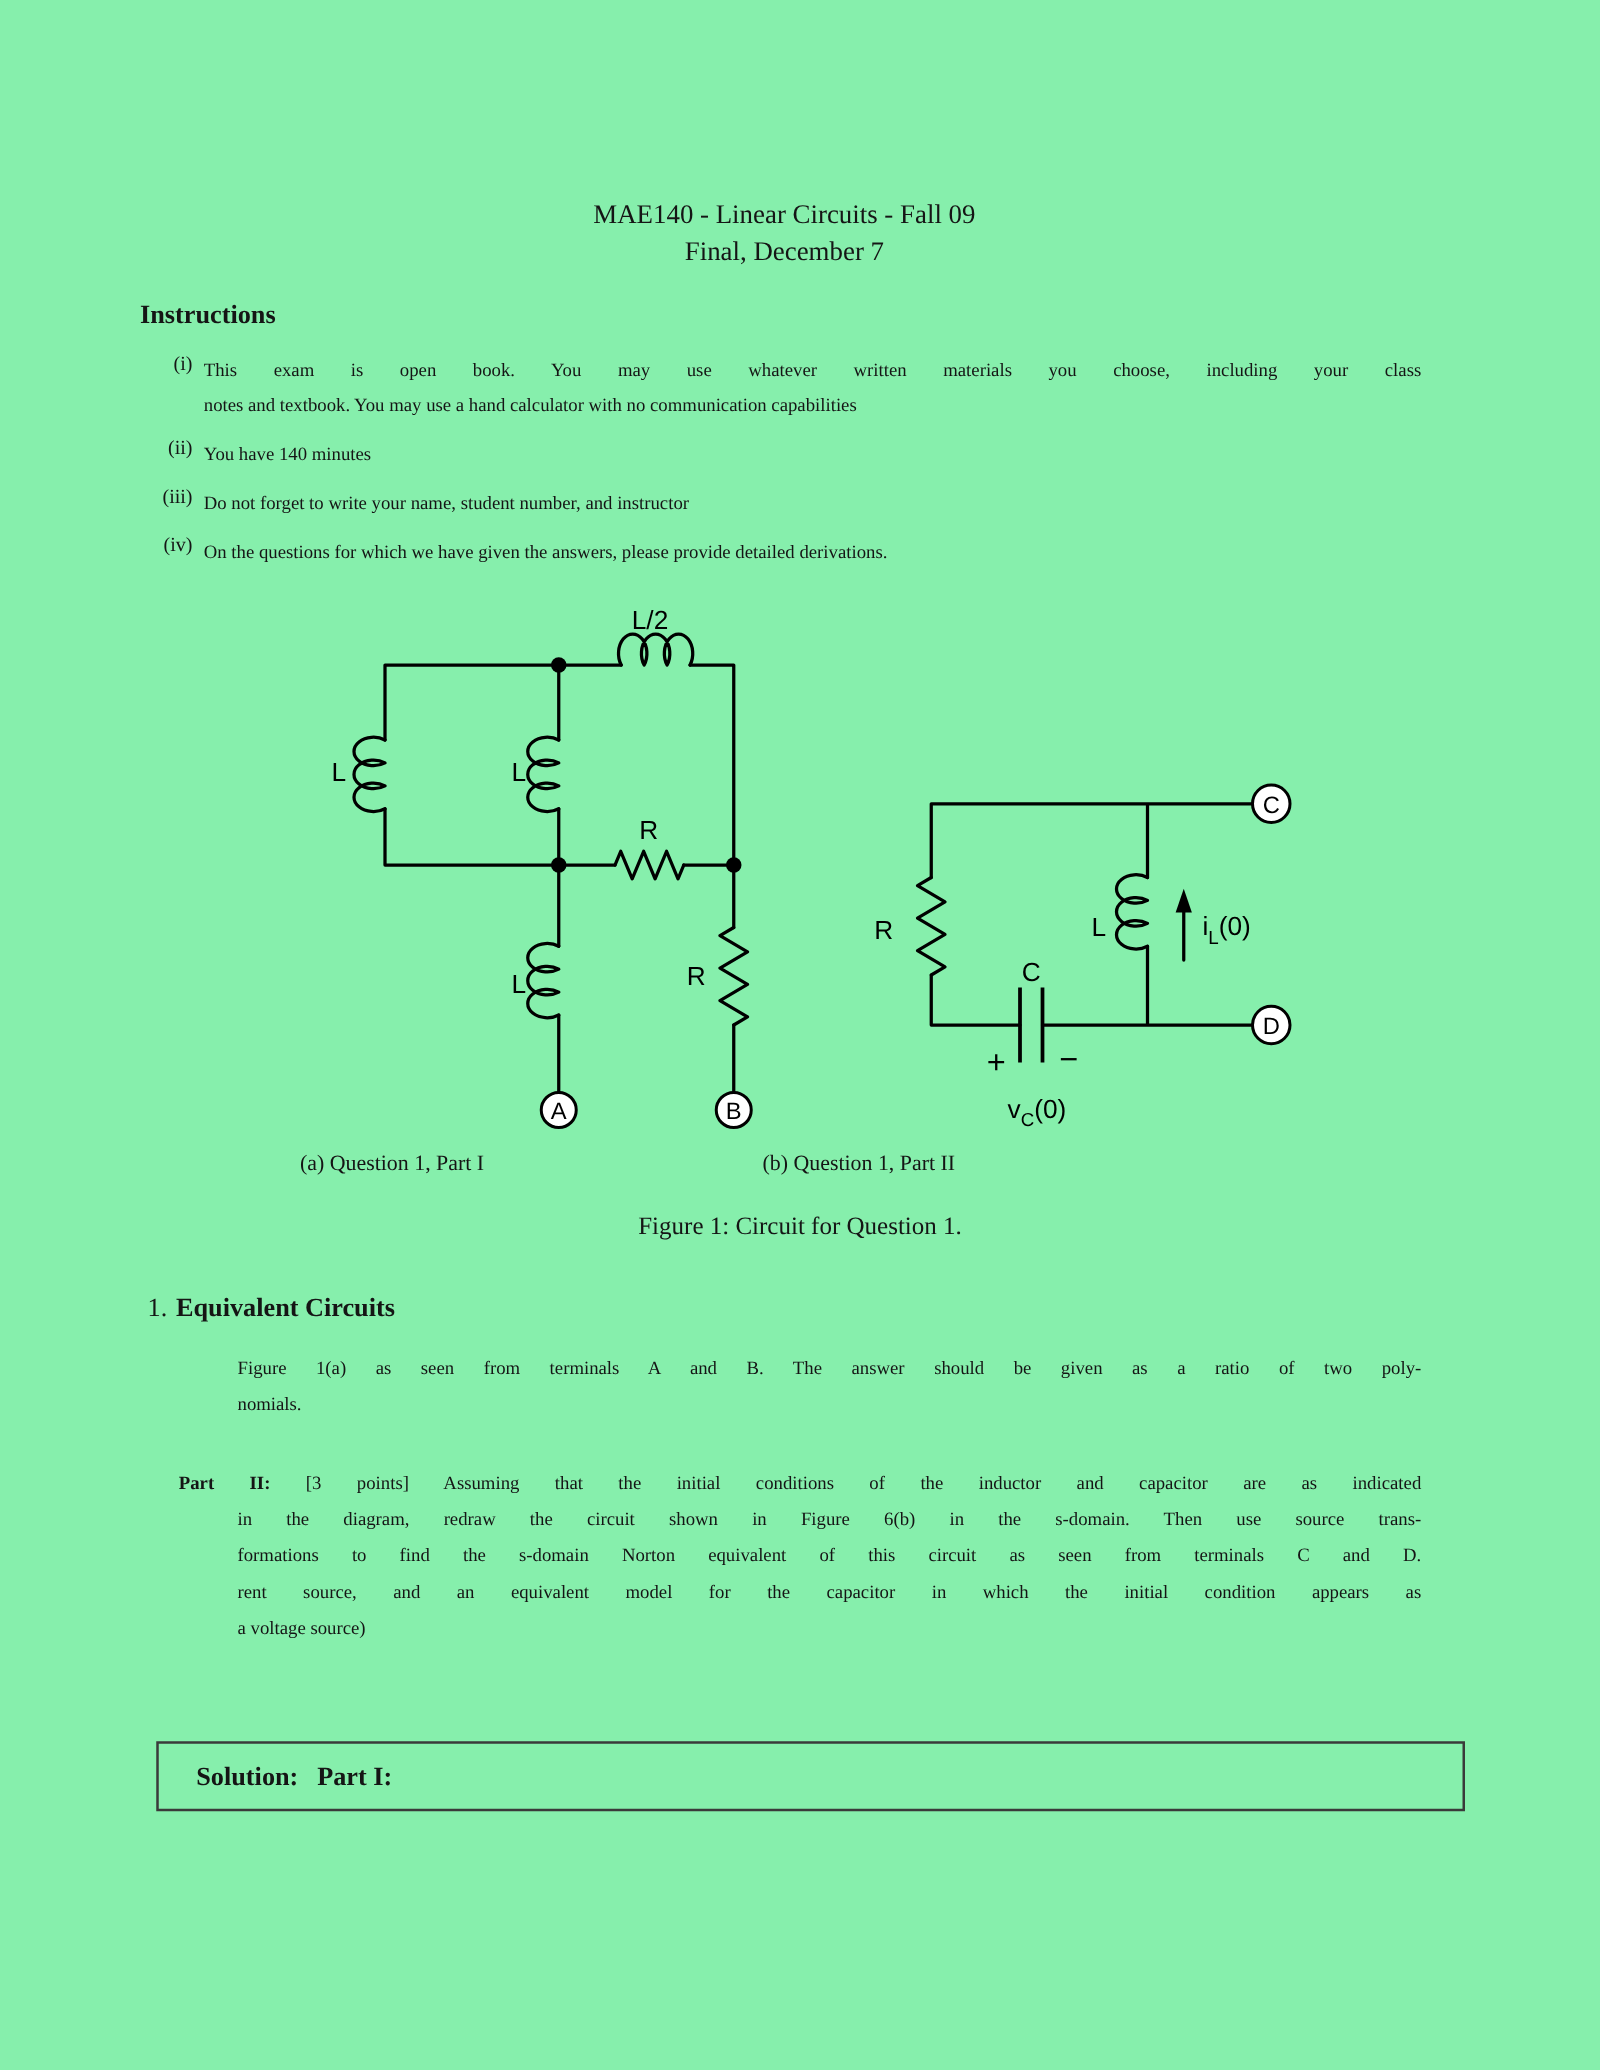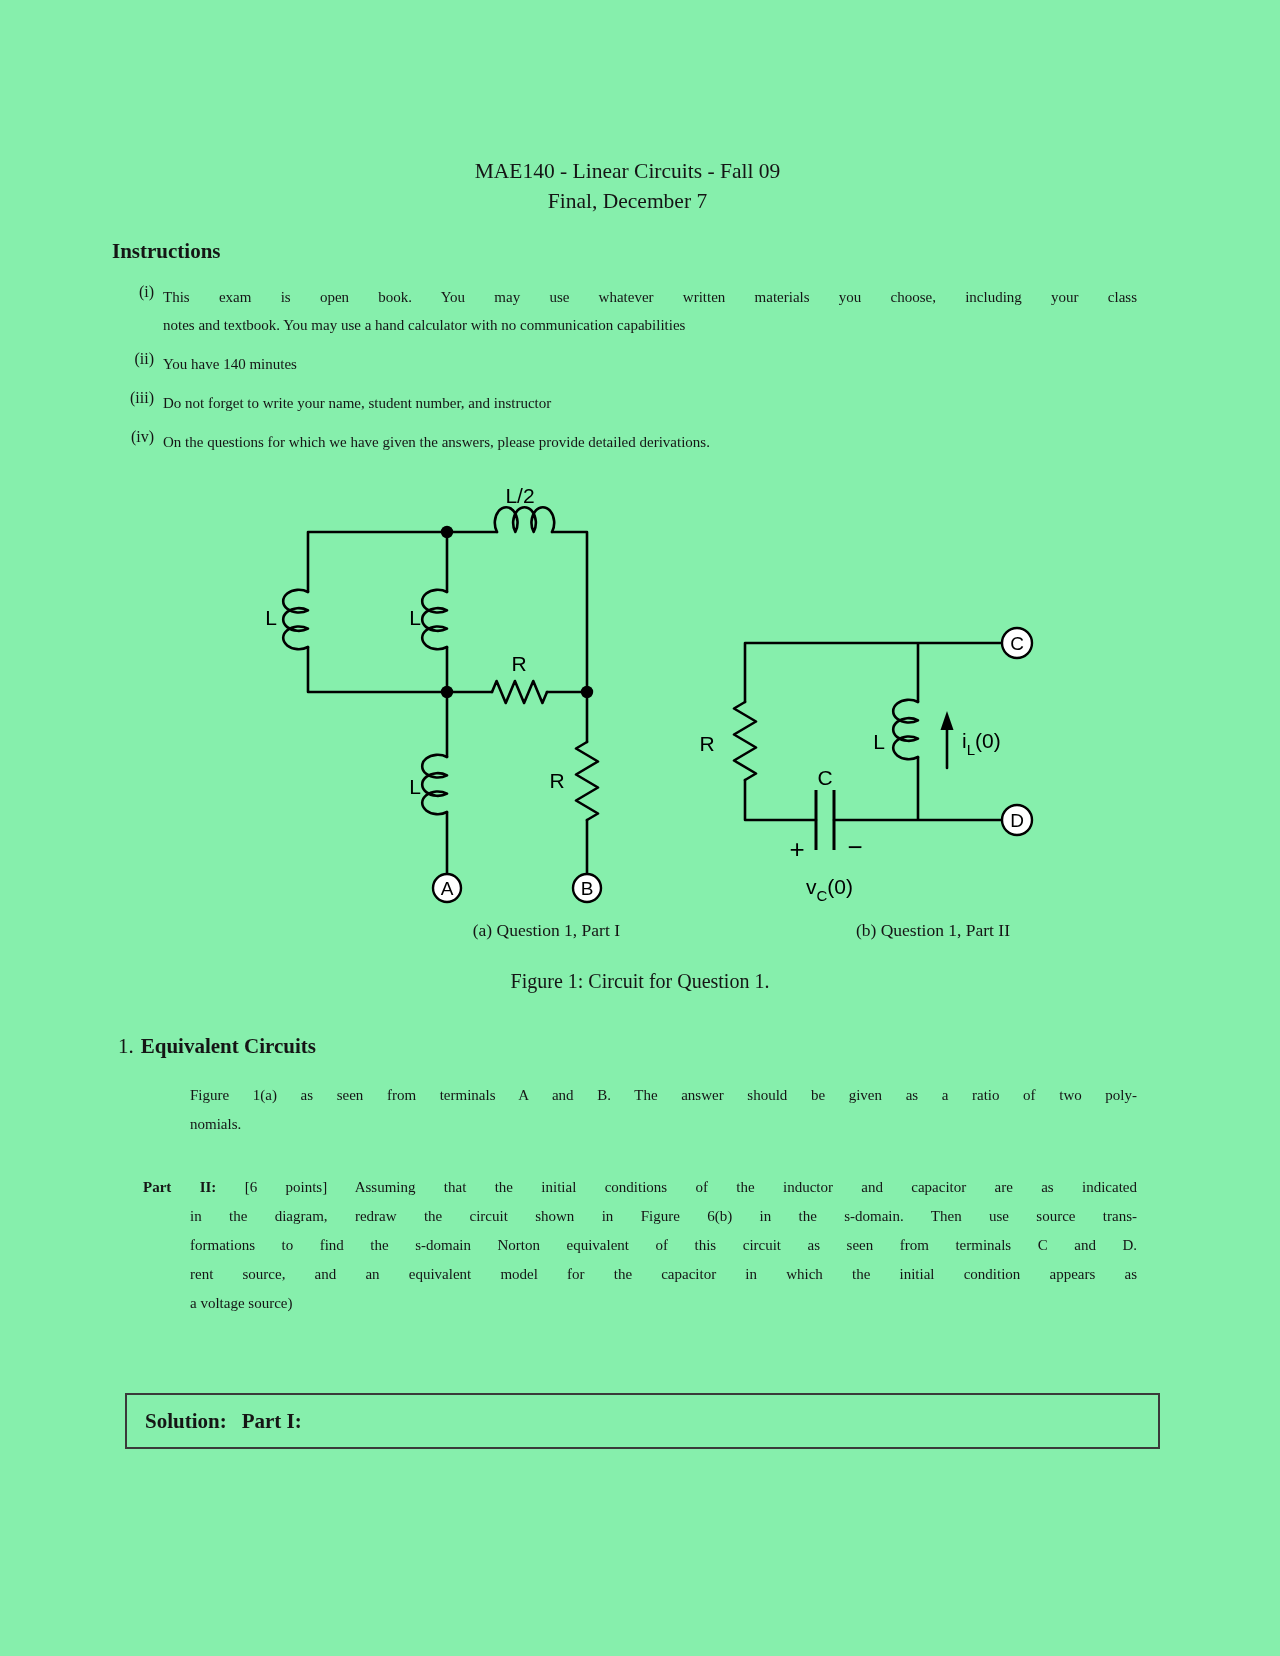--- a/index.html
+++ b/index.html
@@ -15,28 +15,28 @@
   .llabel{position:absolute;left:-62px;top:0;width:53px;text-align:right;}
   
   .title-block{left:0;top:156px;width:1255px;text-align:center;
                font-size:21.5px;line-height:30px;}
   .ins-head{left:112px;top:239px;font-size:21px;font-weight:bold;}
   .ins{left:163px;top:283px;width:974px;}
   .sec-head{left:118px;top:1034px;font-size:21px;}
   .sec-head b{margin-left:7px;}
   .para1{left:143px;top:1081px;width:994px;}
   .para2{left:143px;top:1173px;width:994px;}
-  .subcap{top:920px;text-align:right;font-size:17.5px;}
+  .subcap{top:920px;text-align:left;font-size:17.5px;}
   .subcap-a{left:240px;width:380px;}
   .subcap-b{left:610px;width:400px;}
   .figcap{left:0;top:970px;width:1280px;text-align:center;font-size:20px;}
   
   .solution{left:125px;top:1393px;width:1013px;height:52px;
             border:2px solid #3a3a3a;display:flex;align-items:center;
-            padding-left:18px;gap:15px;font-size:21px;font-weight:bold;}
+            padding-left:30px;gap:15px;font-size:21px;font-weight:bold;}
   
   svg{position:absolute;overflow:visible;}
   svg text{font-family:"Liberation Sans",sans-serif;fill:#000;}
   .wire{stroke:#000;stroke-width:2.6;fill:none;stroke-linejoin:round;stroke-linecap:round;}
   .plate{stroke:#000;stroke-width:3;fill:none;}
   .node{fill:#000;stroke:none;}
   .term{fill:#fff;stroke:#000;stroke-width:2.4;}
   .clabel{font-size:21px;}
   .tlabel{font-size:19px;}
   .sign{font-size:26px;}
@@ -128,21 +128,21 @@
   <div class="abs subcap subcap-a">(a) Question 1, Part I</div>
   <div class="abs subcap subcap-b">(b) Question 1, Part II</div>
   <div class="abs figcap">Figure 1: Circuit for Question 1.</div>
 
   <div class="abs sec-head"><span>1.</span><b>Equivalent Circuits</b></div>
   <div class="abs para1">
       <div class="tline just hang"><span>Figure 1(a) as seen from terminals A and B. The answer should be given as a ratio of two poly-</span></div>
       <div class="tline hang"><span>nomials.</span></div>
     </div>
   <div class="abs para2">
-      <div class="tline just"><b>Part II:</b> <span>[6 points] Assuming that the initial conditions of the inductor and capacitor are as indicated</span></div>
+      <div class="tline just"><b>Part II:</b> <span>[3 points] Assuming that the initial conditions of the inductor and capacitor are as indicated</span></div>
       <div class="tline just hang"><span>in the diagram, redraw the circuit shown in Figure 6(b) in the s-domain. Then use source trans-</span></div>
       <div class="tline just hang"><span>formations to find the s-domain Norton equivalent of this circuit as seen from terminals C and D.</span></div>
       <div class="tline just hang"><span>rent source, and an equivalent model for the capacitor in which the initial condition appears as</span></div>
       <div class="tline hang"><span>a voltage source)</span></div>
     </div>
 
   <div class="abs solution">
     <span>Solution:</span>
     <span>Part I:</span>
   </div>

